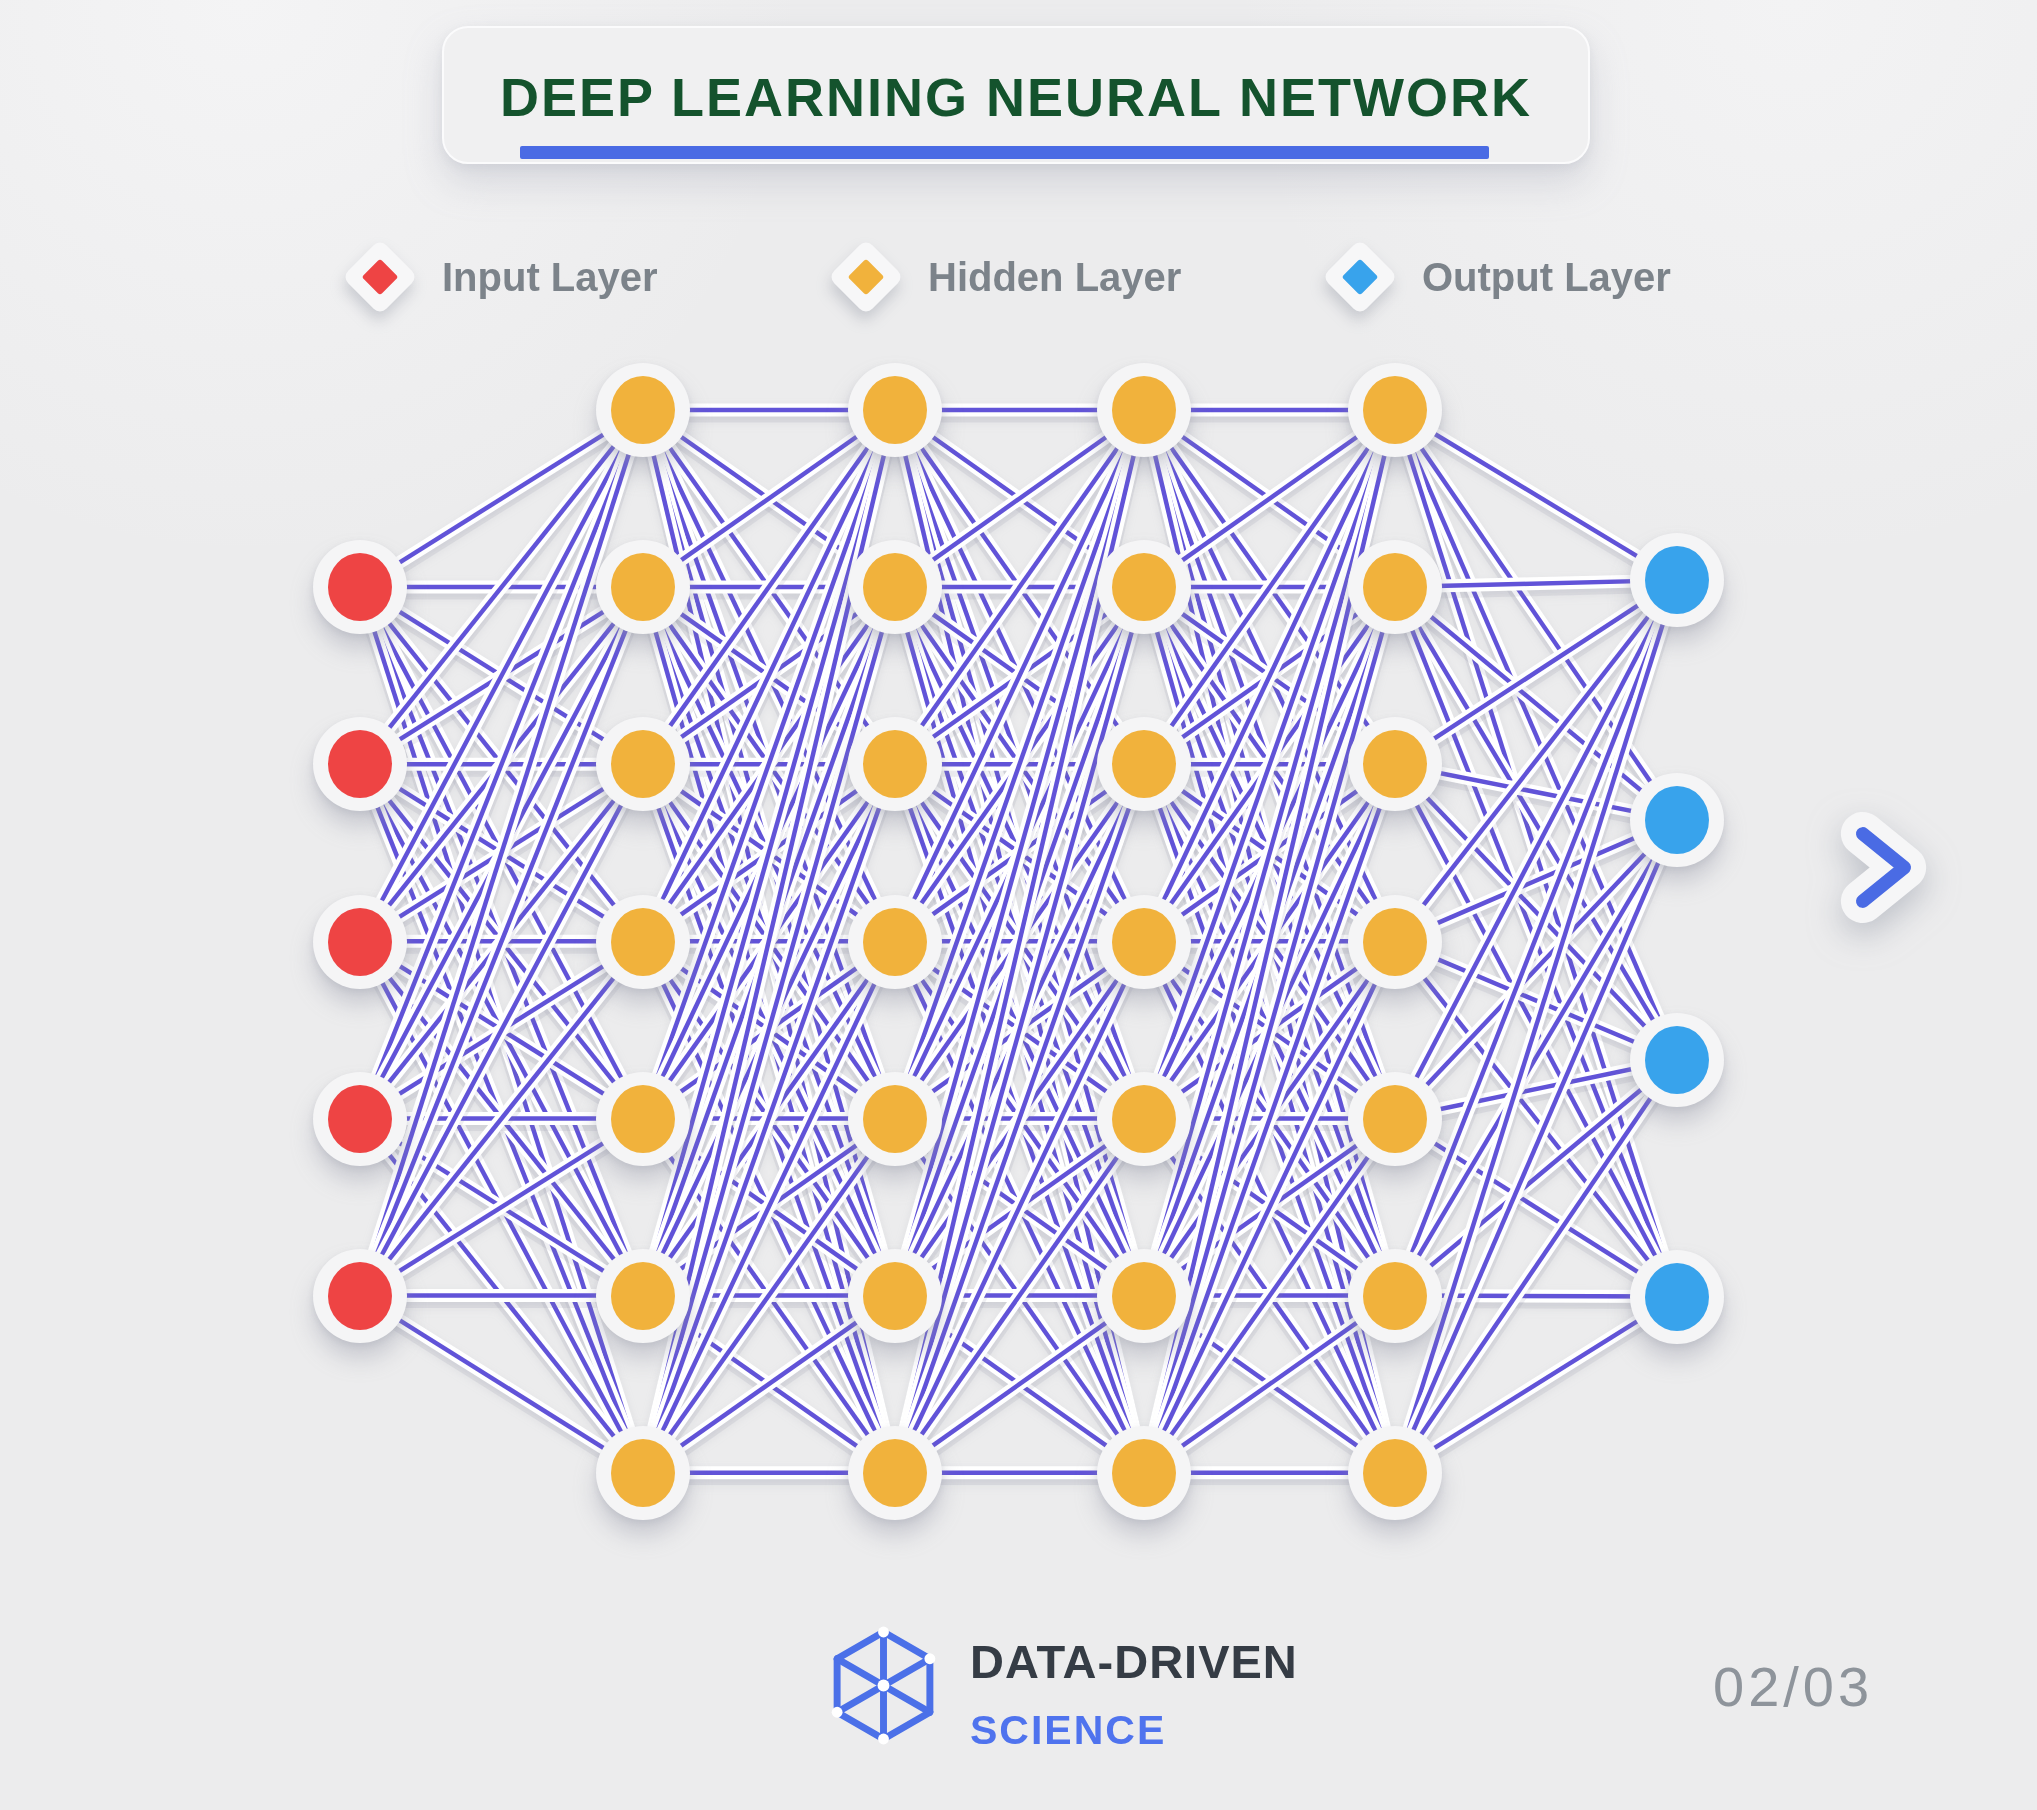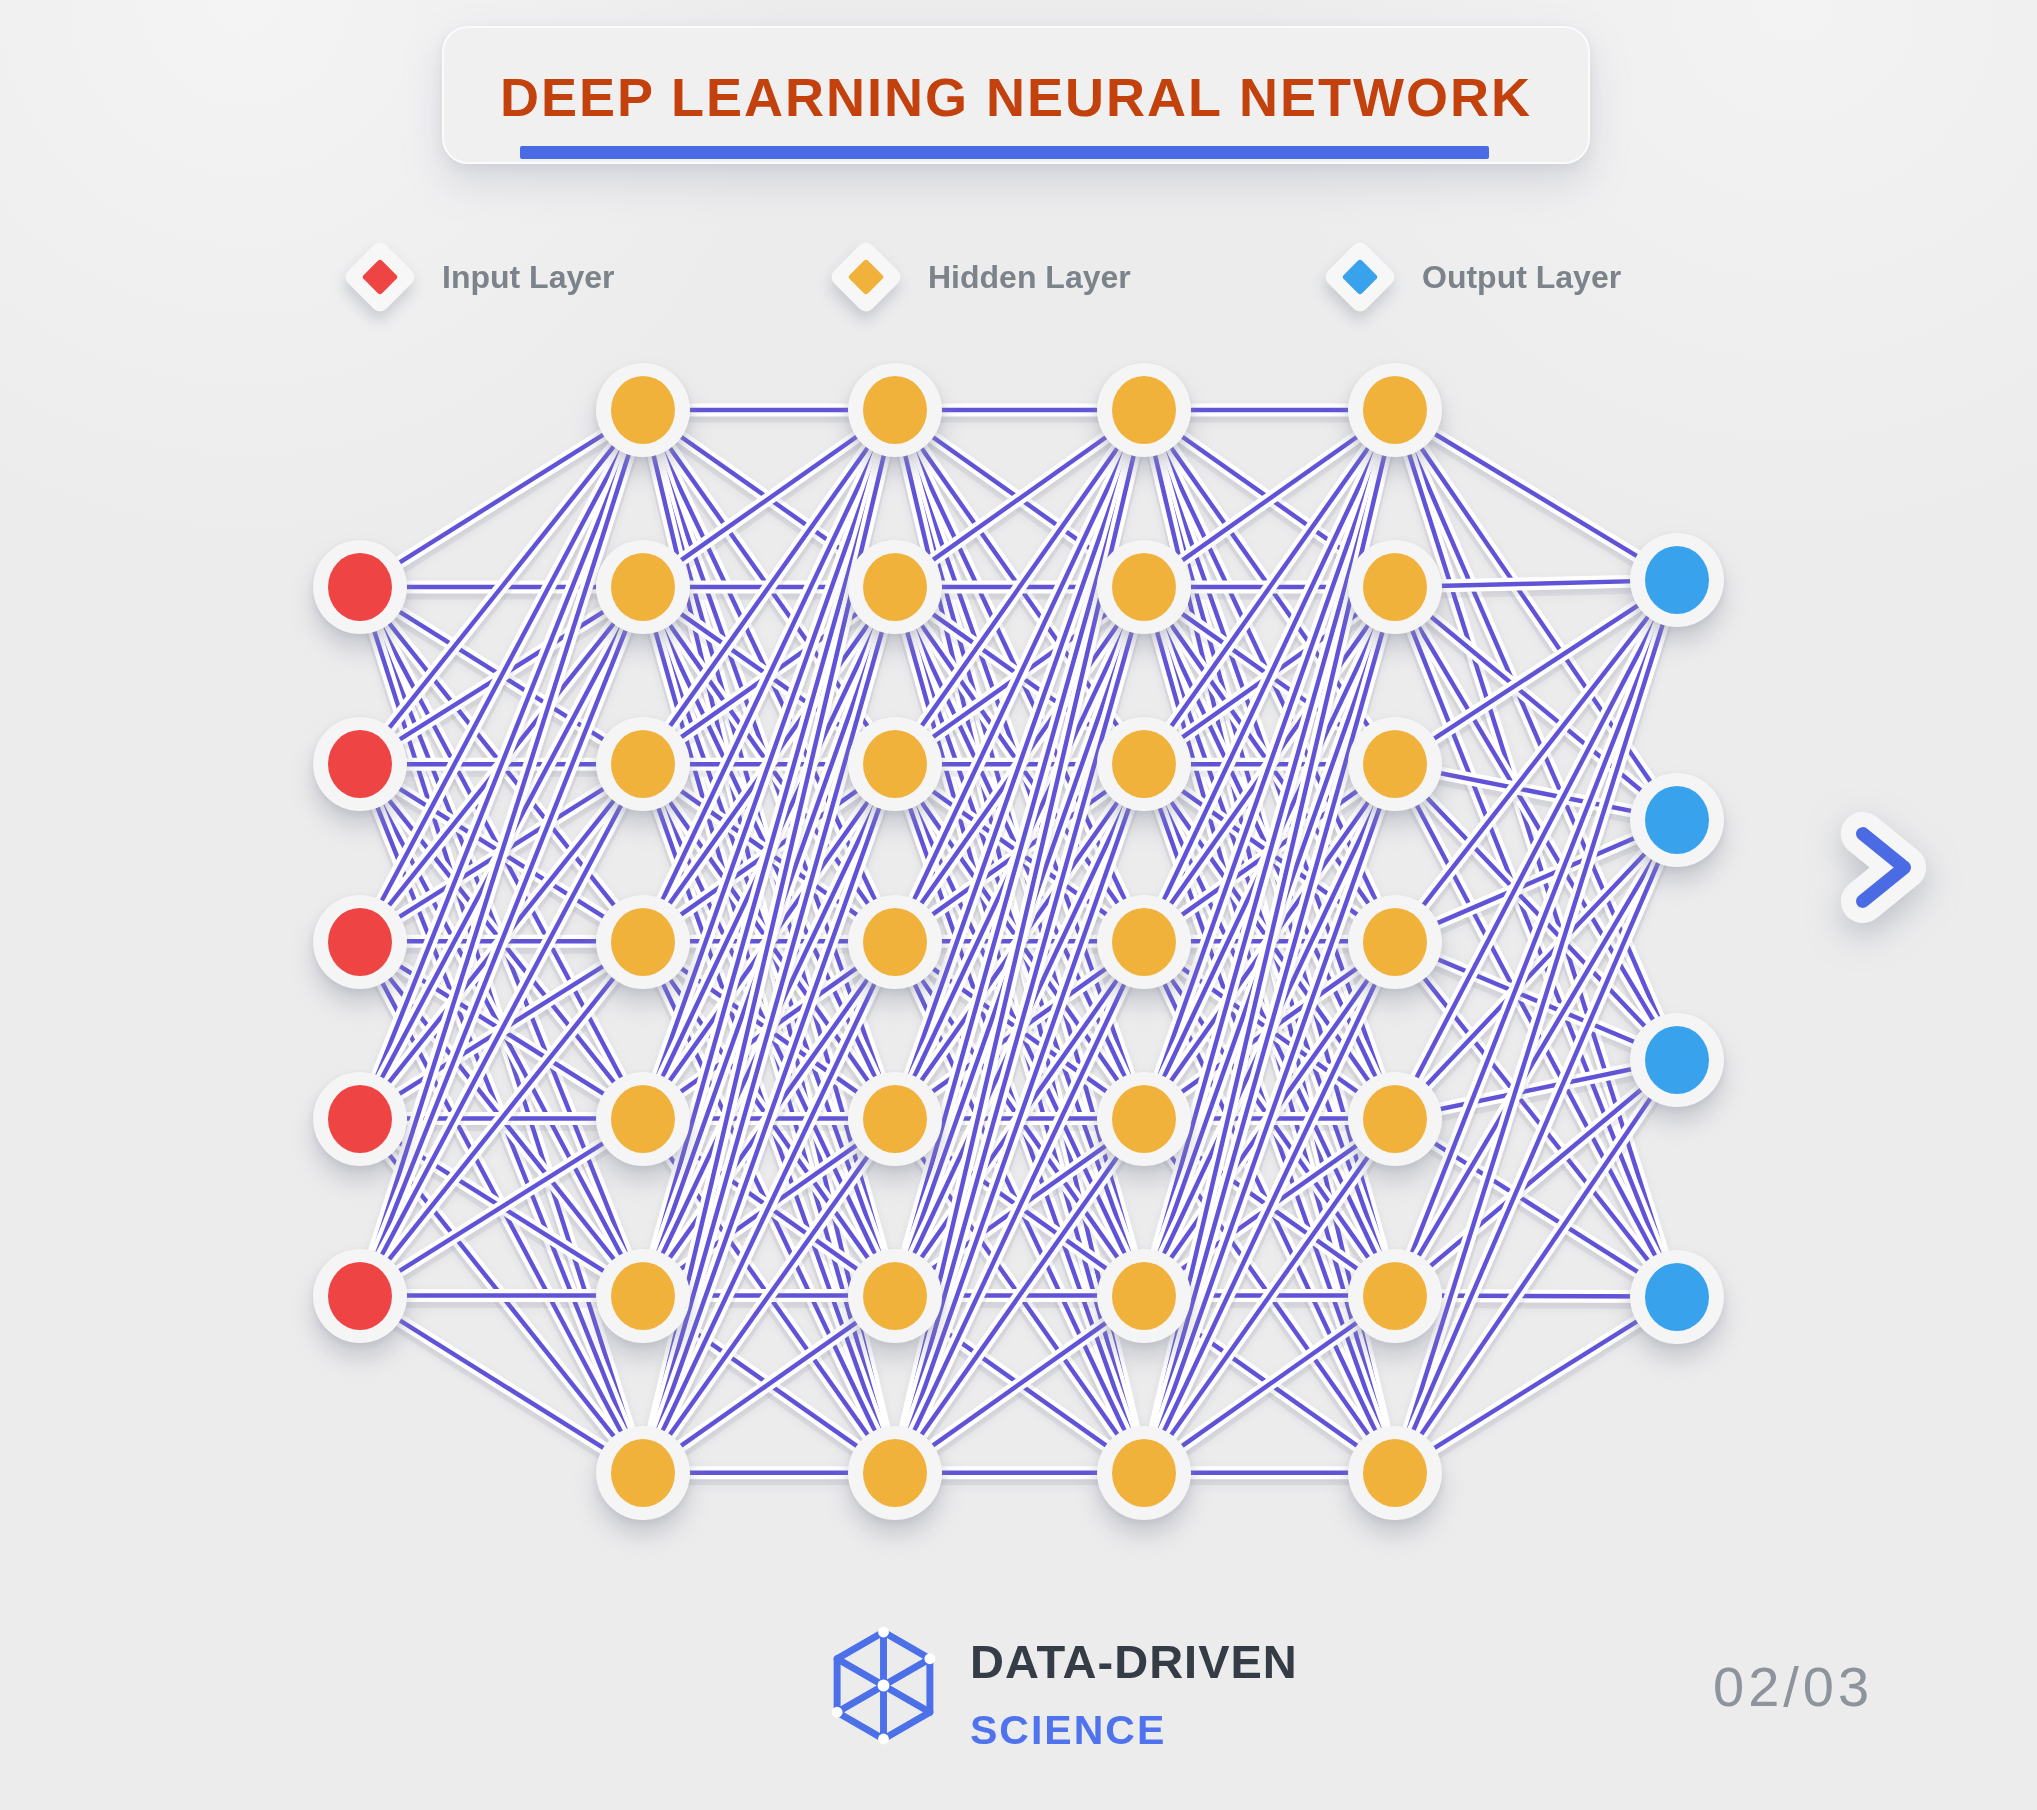--- a/index.html
+++ b/index.html
@@ -15,42 +15,42 @@
   
   .title-card{
     position:absolute;left:442px;top:26px;width:1148px;height:138px;
     background:#f0f0f1;border:2px solid #fbfbfc;border-radius:26px;
     box-shadow:0 18px 36px rgba(166,170,182,.35), 0 4px 10px rgba(166,170,182,.18);
     box-sizing:border-box;
   }
   .title-card h1{
     margin:0;position:absolute;left:0;right:0;top:38px;
     text-align:center;font-size:54px;font-weight:bold;letter-spacing:2px;
-    color:#c2410c;white-space:nowrap;
+    color:#14532d;white-space:nowrap;
   }
   .title-underline{
     position:absolute;left:76px;bottom:3px;width:969px;height:13px;
     background:#4a6be4;border-radius:2px;
   }
 
   
   .legend-item{
     position:absolute;top:239px;height:76px;display:flex;align-items:center;gap:24px;
   }
   .legend-item.l0{left:342px;}
   .legend-item.l1{left:828px;}
   .legend-item.l2{left:1322px;}
   .badge-box{width:76px;height:76px;display:flex;align-items:center;justify-content:center;flex:0 0 76px;}
   .diamond-badge{
     width:54px;height:54px;background:#f7f7f8;border-radius:9px;transform:rotate(45deg);
     box-shadow:5px 7px 14px rgba(150,154,168,.42);
     display:flex;align-items:center;justify-content:center;
   }
   .diamond-fill{width:26px;height:26px;border-radius:3px;display:block;}
-  .legend-label{font-size:32px;font-weight:bold;color:#7c838a;white-space:nowrap;}
+  .legend-label{font-size:40px;font-weight:bold;color:#7c838a;white-space:nowrap;}
 
   
   #edges{position:absolute;left:0;top:0;filter:drop-shadow(0 4px 4px rgba(140,142,160,.18));}
   #nodes{position:absolute;left:0;top:0;width:100%;height:100%;pointer-events:none;}
   .node{
     position:absolute;width:94px;height:94px;border-radius:50%;
     background:#f5f5f6;
     box-shadow:0 16px 22px rgba(146,150,165,.38), 0 3px 6px rgba(146,150,165,.22);
     display:flex;align-items:center;justify-content:center;
   }

